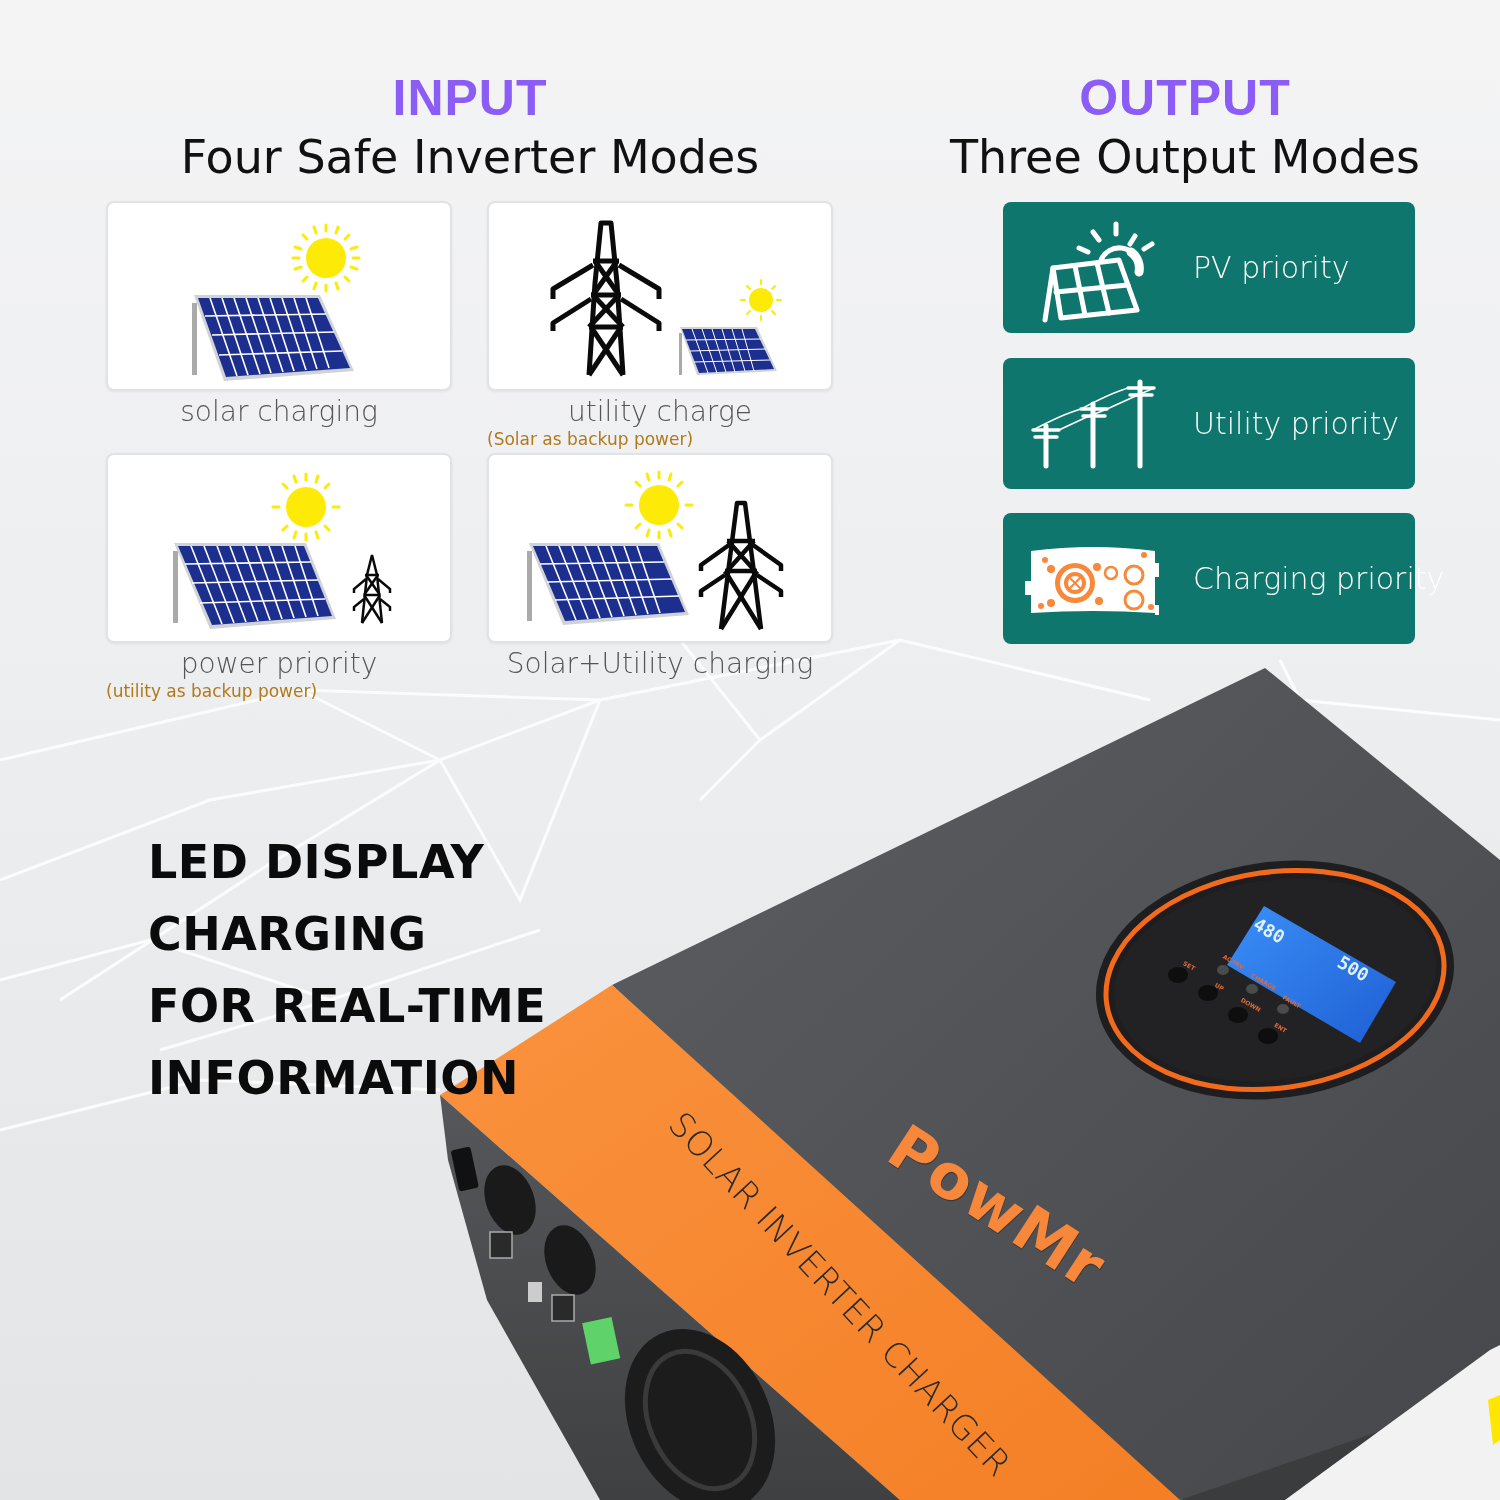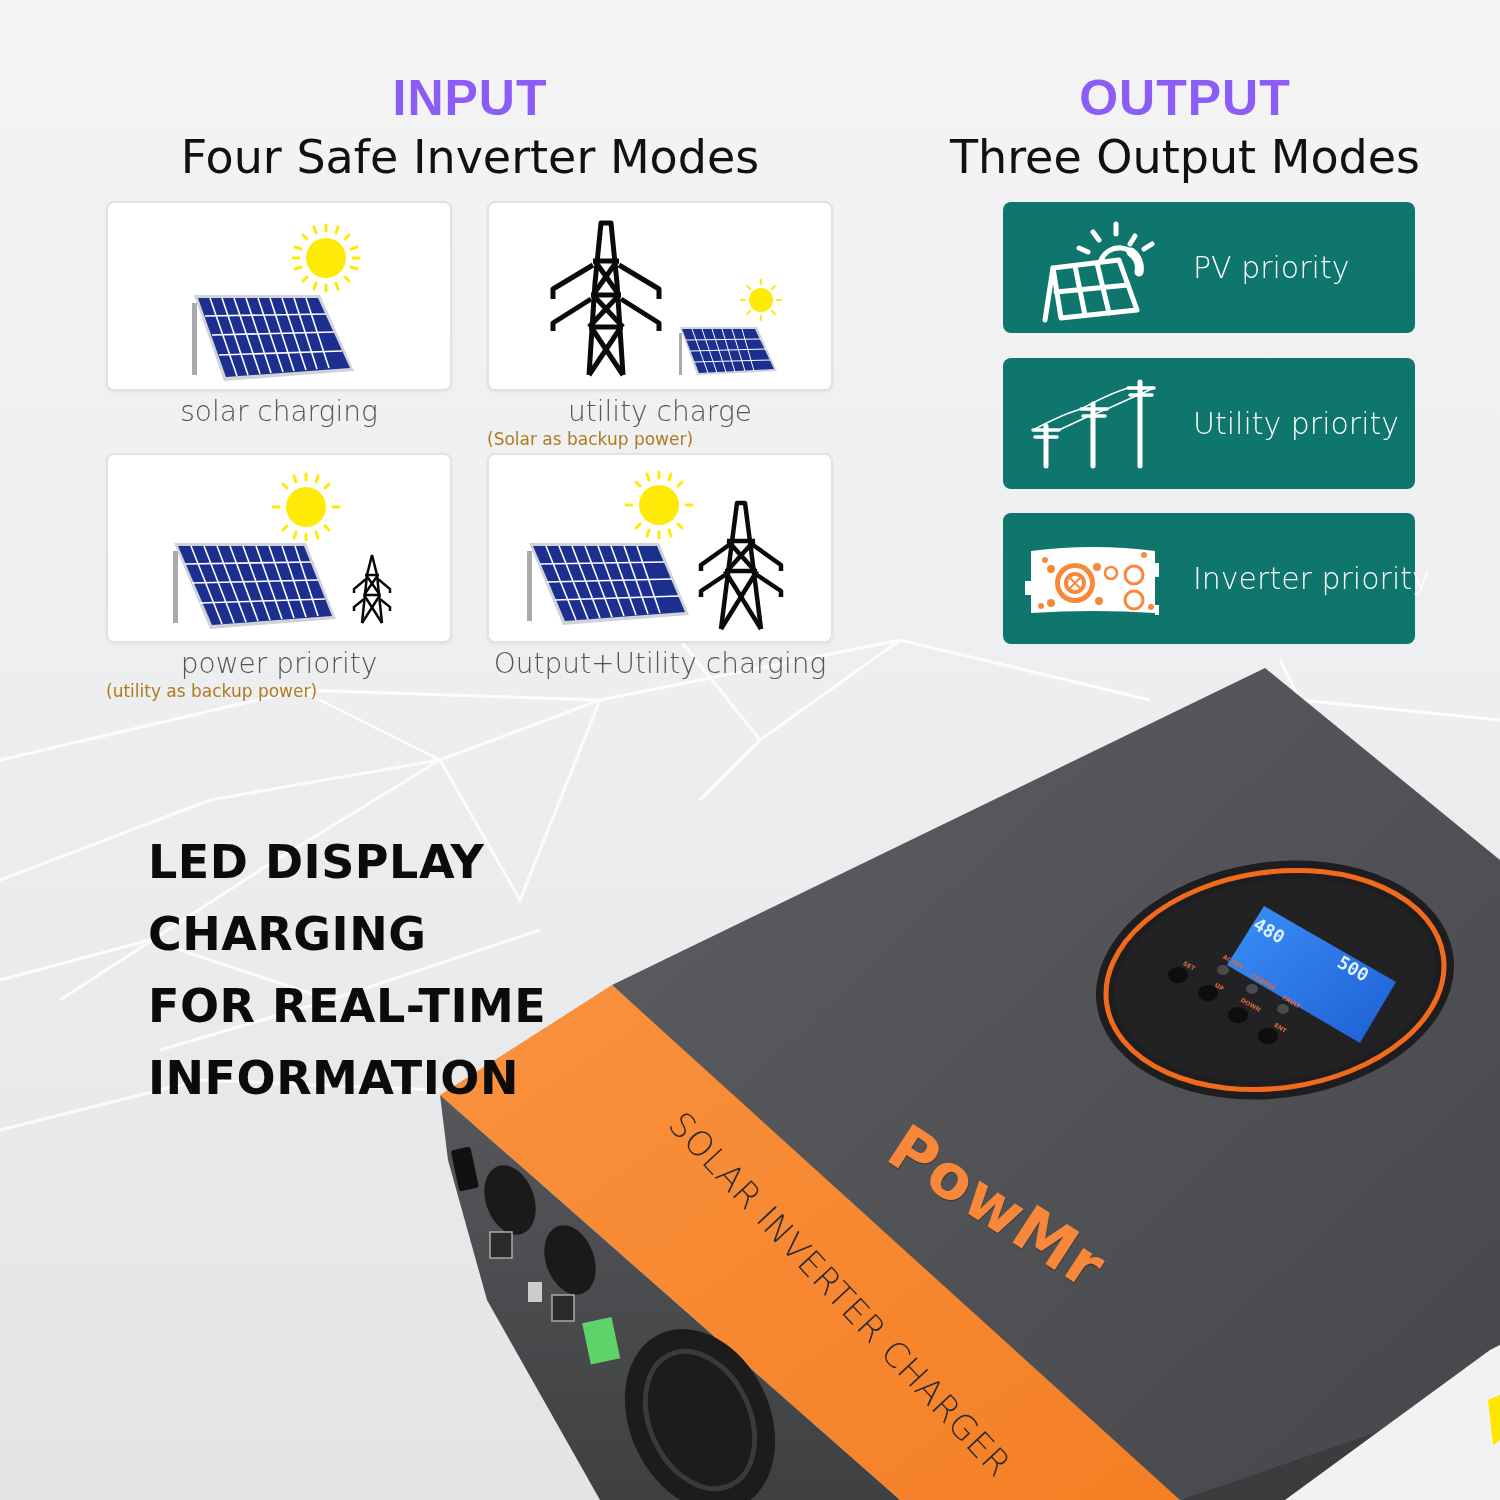--- a/index.html
+++ b/index.html
@@ -325,21 +325,21 @@
           <line x1="265" y1="86" x2="238" y2="116"></line>
         <line x1="236" y1="116" x2="272" y2="174"></line>
           <line x1="268" y1="116" x2="232" y2="174"></line>
         <polyline points="240,90 212,110 212,116"></polyline>
           <polyline points="264,90 292,110 292,116"></polyline>
         <polyline points="236,120 212,136 212,142"></polyline>
           <polyline points="268,120 292,136 292,142"></polyline>
       </g>
     </svg>
   </div>
-  <div class="label">Output+Utility charging</div>
+  <div class="label">Solar+Utility charging</div>
 </div>
 
 <div class="out-mode" id="out-1">
   <div class="icon">
     <svg width="190" height="131" viewBox="0 0 190 131" fill="none" stroke="#fff" stroke-width="5" stroke-linecap="round" stroke-linejoin="round">
       <path d="M98 58 A20 20 0 0 1 136 62"></path>
       <path d="M128 50 A20 20 0 0 1 136 70" stroke-width="9"></path>
       <line x1="113" y1="22" x2="113" y2="32"></line>
       <line x1="90" y1="30" x2="96" y2="38"></line>
       <line x1="76" y1="46" x2="85" y2="50"></line>
@@ -404,21 +404,21 @@
           <circle cx="48" cy="56" r="4"></circle>
           <circle cx="94" cy="54" r="4"></circle>
           <circle cx="141" cy="42" r="3"></circle>
         <circle cx="38" cy="93" r="3"></circle>
           <circle cx="48" cy="90" r="4"></circle>
           <circle cx="96" cy="88" r="4"></circle>
           <circle cx="148" cy="94" r="3"></circle>
       </g>
     </svg>
   </div>
-  <div class="text">Inverter priority</div>
+  <div class="text">Charging priority</div>
 </div>
 
 <div id="led-heading">
   <div>LED DISPLAY</div>
   <div>CHARGING</div>
   <div>FOR REAL-TIME</div>
   <div>INFORMATION</div>
 </div>
 
 <svg id="device" viewBox="0 0 1500 1500">

